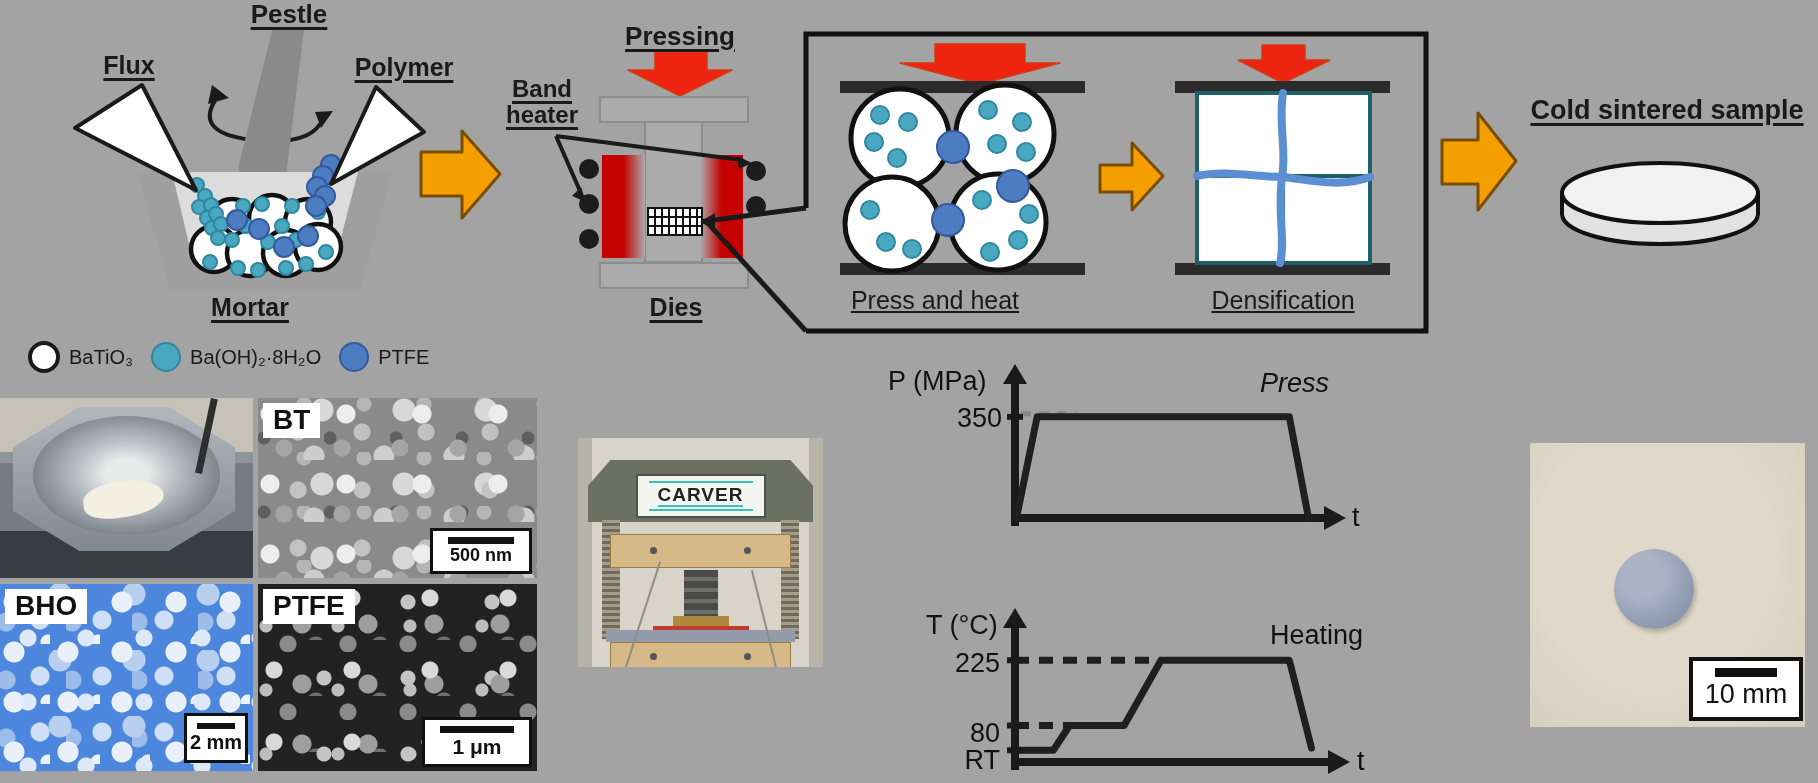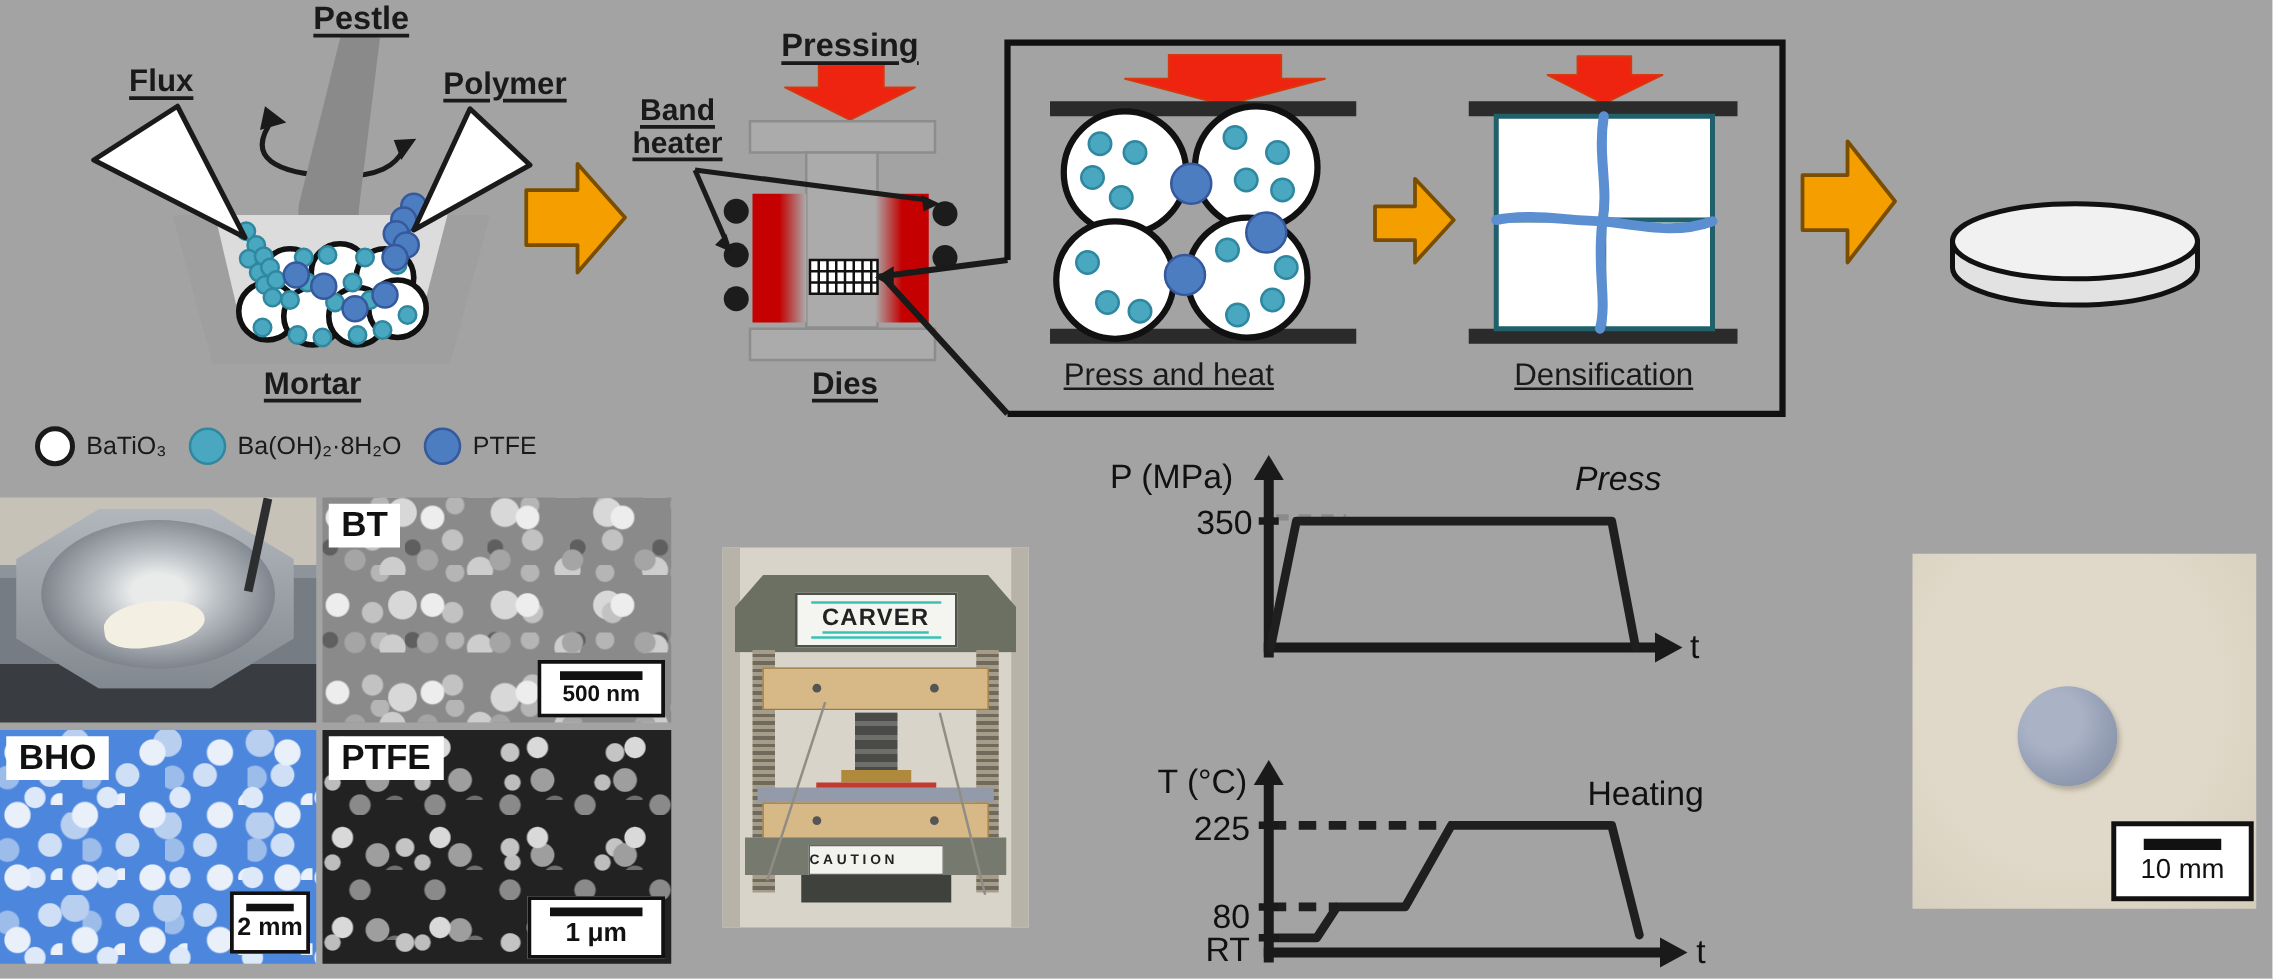--- a/index.html
+++ b/index.html
@@ -104,21 +104,21 @@
     background-image:
       radial-gradient(circle at 16px 14px,#d9d9d9 0 8px,rgba(0,0,0,0) 9px),
       radial-gradient(circle at 44px 40px,#9e9e9e 0 9px,rgba(0,0,0,0) 10px),
       radial-gradient(circle at 66px 18px,#c4c4c4 0 7px,rgba(0,0,0,0) 8px),
       radial-gradient(circle at 30px 60px,#8a8a8a 0 8px,rgba(0,0,0,0) 9px),
       radial-gradient(circle at 8px 42px,#bdbdbd 0 6px,rgba(0,0,0,0) 7px),
       radial-gradient(circle at 58px 62px,#6f6f6f 0 9px,rgba(0,0,0,0) 10px);
     background-size:78px 72px,66px 60px,84px 76px,60px 68px,72px 64px,64px 56px;}
 
   
-  #photo-press{left:578px;top:438px;width:245px;height:304px;background:#d8d4ca;}
+  #photo-press{left:578px;top:438px;width:245px;height:229px;background:#d8d4ca;}
   .wallshade-l,.wallshade-r{position:absolute;top:0;bottom:0;width:14px;background:#b7b3a8;}
   .wallshade-l{left:0;} .wallshade-r{right:0;}
   .press-head{position:absolute;left:10px;right:10px;top:18px;height:66px;background:#6c7062;
     clip-path:polygon(0 45%,10% 6%,90% 6%,100% 45%,100% 100%,0 100%);}
   .carver-plate{position:absolute;left:50%;top:36px;transform:translateX(-50%);width:126px;height:40px;
     background:#f4f4f0;border:2px solid #4f5248;display:flex;flex-direction:column;
     align-items:center;justify-content:center;gap:2px;}
   .teal-line{width:104px;height:2px;background:var(--carver-plate-teal);}
   .carver-text{font-size:19px;font-weight:bold;letter-spacing:1px;color:#222;
     border-bottom:2px solid var(--carver-plate-teal);line-height:1.05;}
@@ -141,21 +141,21 @@
   .wire{position:absolute;width:2px;height:150px;background:#8f8d85;}
 
   
   #photo-sample{left:1530px;top:443px;width:275px;height:284px;
     background:radial-gradient(ellipse at 45% 40%,#e0d9c9 0 55%,#d5cdbc 100%);}
   .sample-disk{position:absolute;left:84px;top:106px;width:80px;height:80px;border-radius:50%;
     background:radial-gradient(circle at 36% 34%,#aab3c6 0 30%,#939db3 62%,#7f8aa2 100%);
     box-shadow:2px 3px 4px rgba(90,85,70,.35);}
   #photo-sample .scalebox{right:2px;bottom:6px;width:106px;height:56px;border-width:4px;}
   #photo-sample .scalebar{width:62px;height:9px;margin-bottom:3px;}
-  #photo-sample .scaletxt{font-size:22px;font-weight:normal;}
+  #photo-sample .scaletxt{font-size:27px;font-weight:normal;}
 </style>
 </head>
 <body>
 
 <div class="fig">
 
   <svg class="layer" width="1818" height="345" viewBox="0 0 1818 345">
     <defs>
       <linearGradient id="heatL" x1="0" y1="0" x2="1" y2="0">
         <stop offset="0" stop-color="#c40000"></stop>
@@ -311,20 +311,21 @@
   <div class="lbl" style="left:244px;top:0;width:90px;font-size:26px;">Pestle</div>
   <div class="lbl" style="left:94px;top:52px;width:70px;">Flux</div>
   <div class="lbl" style="left:346px;top:54px;width:116px;">Polymer</div>
   <div class="lbl" style="left:197px;top:294px;width:106px;">Mortar</div>
   <div class="lbl" style="left:616px;top:22px;width:128px;font-size:26px;">Pressing</div>
   <div class="lbl" style="left:494px;top:76px;width:96px;font-size:24px;">Band
 heater</div>
   <div class="lbl" style="left:640px;top:294px;width:72px;">Dies</div>
   <div class="cap" style="left:845px;top:286px;width:180px;">Press and heat</div>
   <div class="cap" style="left:1195px;top:286px;width:176px;">Densification</div>
+  <div class="lbl" style="left:1524px;top:96px;width:286px;font-size:27px;">Cold sintered sample</div>
 
   <div class="legend">
     <div class="item">
       <span class="dot dot-white"></span>
       <span class="txt">BaTiO₃</span>
     </div>
     <div class="item">
       <span class="dot dot-teal"></span>
       <span class="txt">Ba(OH)₂·8H₂O</span>
     </div>

